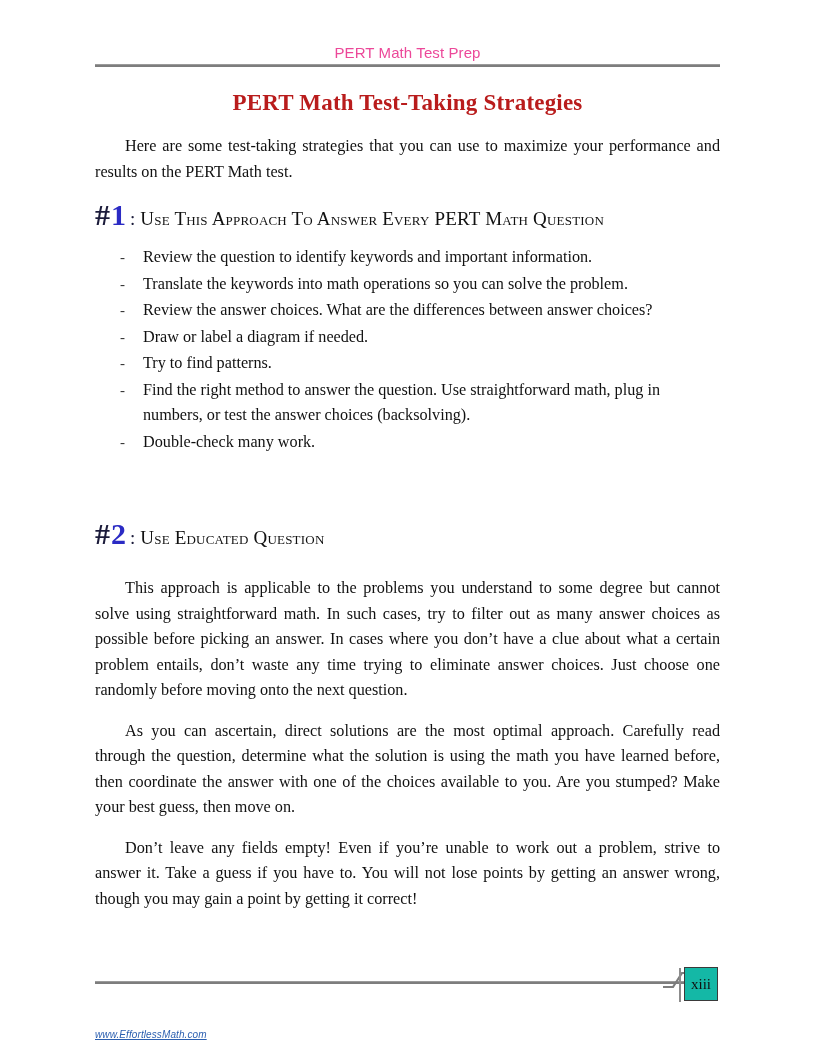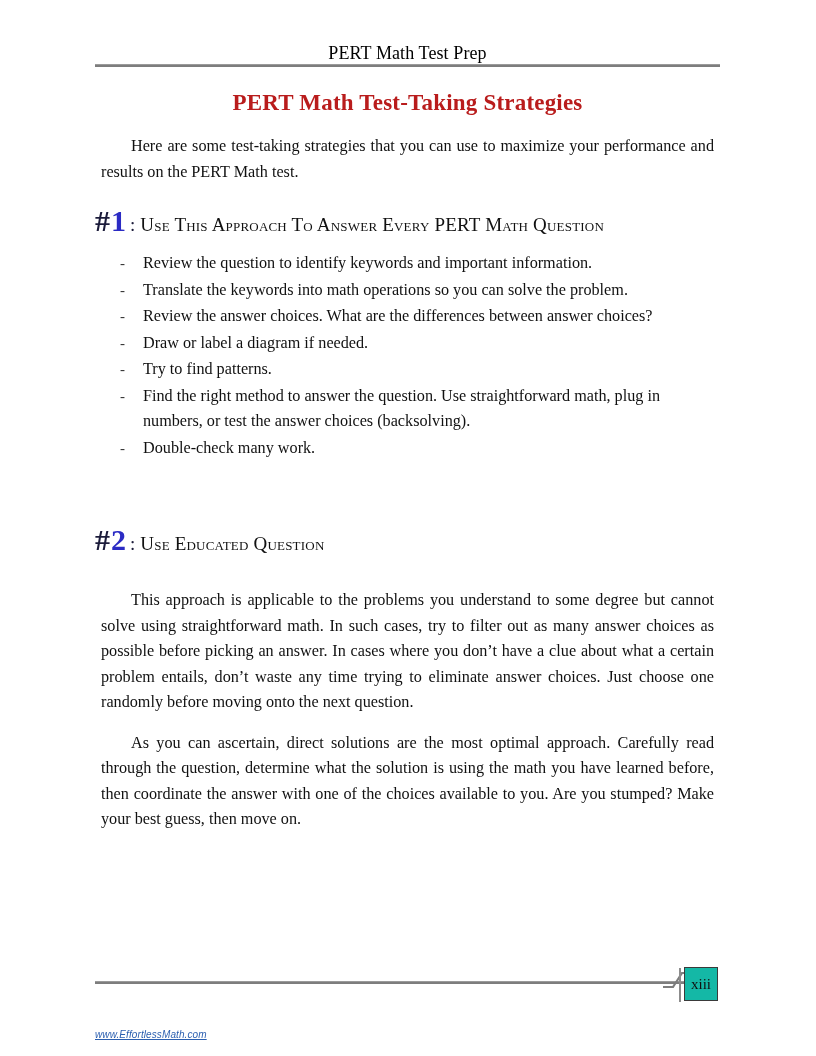--- a/index.html
+++ b/index.html
@@ -25,24 +25,24 @@
 
   
   .header {
     position: absolute;
     left: 95px;
     top: 44px;
     width: 625px;
   }
   .header-title {
     text-align: center;
-    font-family: Liberation Serif, serif;
-    font-size: 18px;
+    font-family: Liberation Sans, sans-serif;
+    font-size: 15px;
     line-height: 18px;
-    color: #000000;
+    color: #ec4899;
     letter-spacing: 0.1px;
   }
   .header-rule {
     margin-top: 2px;
     height: 3px;
     background: #7d7d7d;
     border-top: 1px solid #9a9a9a;
     box-sizing: border-box;
   }
 
@@ -59,21 +59,21 @@
     font-family: "Liberation Serif", "DejaVu Serif", serif;
     font-weight: bold;
     font-size: 23px;
     line-height: 30px;
     color: #b91c1c;
     letter-spacing: 0.2px;
     margin: 0 0 16px 0;
   }
 
   p.body-text {
-    margin: 6px;
+    margin: 0;
     text-align: justify;
     text-justify: inter-word;
     font-size: 16.2px;
     line-height: 25.5px;
     text-indent: 30px;
     color: #111111;
   }
 
   p.body-text + p.body-text {
     margin-top: 15px;
@@ -266,20 +266,21 @@
       <span class="strategy-hash">#</span>
       <span class="strategy-num">2</span>
       <span class="strategy-colon">:</span>
       <span class="strategy-label">Use Educated Question</span>
     </div>
 
     <div class="gap-after-s2head"></div>
 
     <p class="body-text">This approach is applicable to the problems you understand to some degree but cannot solve using straightforward math. In such cases, try to filter out as many answer choices as possible before picking an answer. In cases where you don’t have a clue about what a certain problem entails, don’t waste any time trying to eliminate answer choices. Just choose one randomly before moving onto the next question.</p>
     <p class="body-text">As you can ascertain, direct solutions are the most optimal approach. Carefully read through the question, determine what the solution is using the math you have learned before, then coordinate the answer with one of the choices available to you. Are you stumped? Make your best guess, then move on.</p>
+    <p class="body-text">Don’t leave any fields empty! Even if you’re unable to work out a problem, strive to answer it. Take a guess if you have to. You will not lose points by getting an answer wrong, though you may gain a point by getting it correct!</p>
 
   </div>
 
   <div class="footer">
     <div class="footer-rule"></div>
     <svg class="footer-zigzag" viewBox="0 0 28 30">
       <polyline points="0,20 10,20 19,6 26,6" fill="none" stroke="#7d7d7d" stroke-width="2.2"></polyline>
     </svg>
   </div>
 

